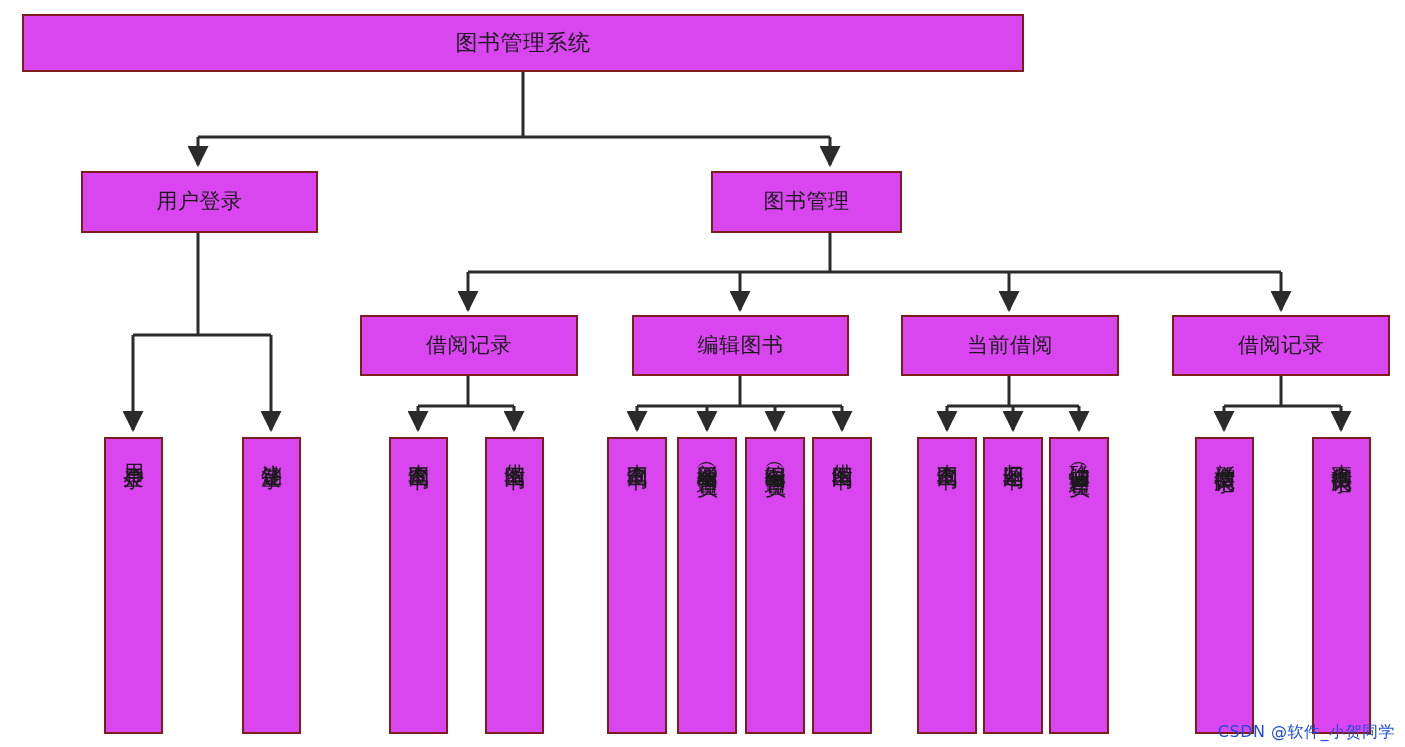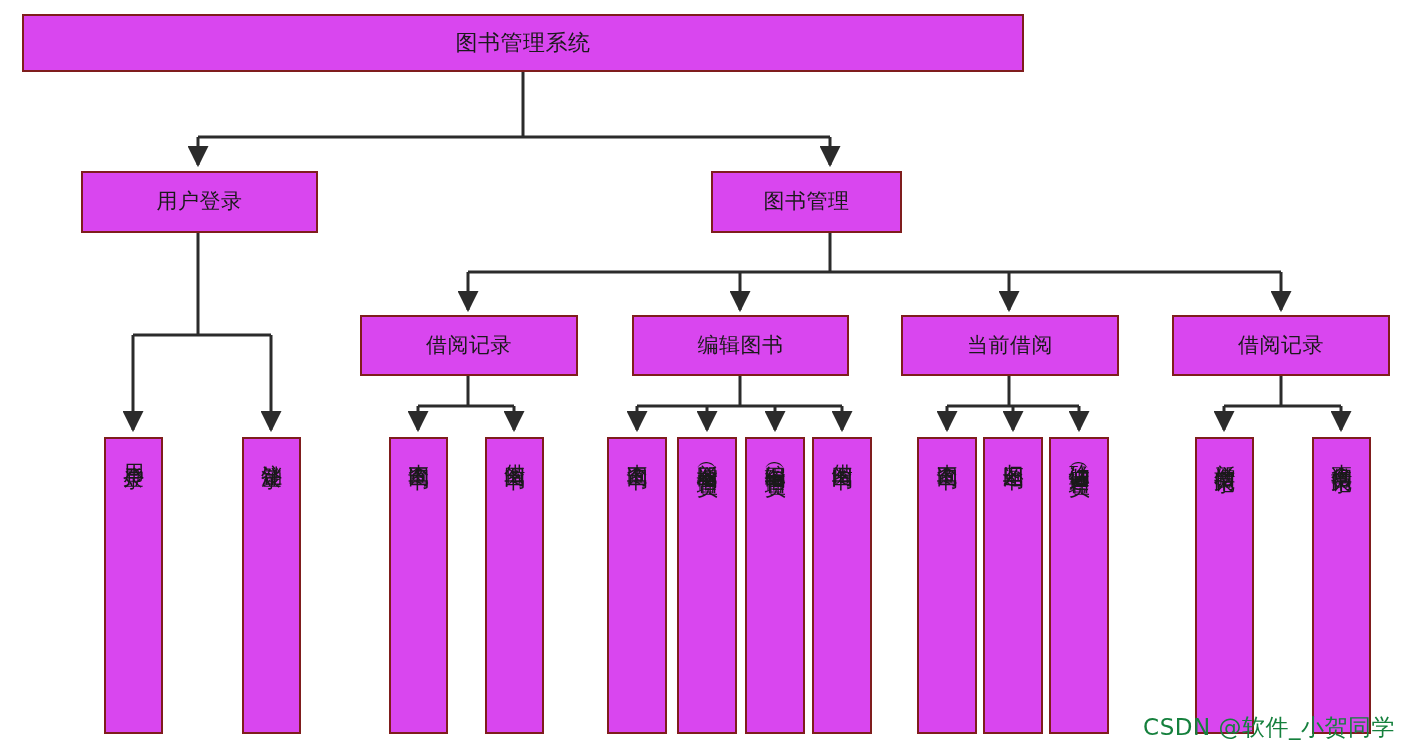--- a/index.html
+++ b/index.html
@@ -57,22 +57,22 @@
     font-size: 21px;
     line-height: 1.08;
     letter-spacing: 2px;
     white-space: nowrap;
     color: #1a1a1a;
   }
   .watermark {
     position: absolute;
     right: 10px;
     bottom: 4px;
-    font-size: 23px;
-    color: #15803d;
+    font-size: 16px;
+    color: #1d4ed8;
     letter-spacing: 0.5px;
     white-space: nowrap;
   }
 </style>
 </head>
 <body>
 
 <div id="diagram-root">
 
   <svg id="edge-layer" viewBox="0 0 1405 747" width="1405" height="747" xmlns="http://www.w3.org/2000/svg">

